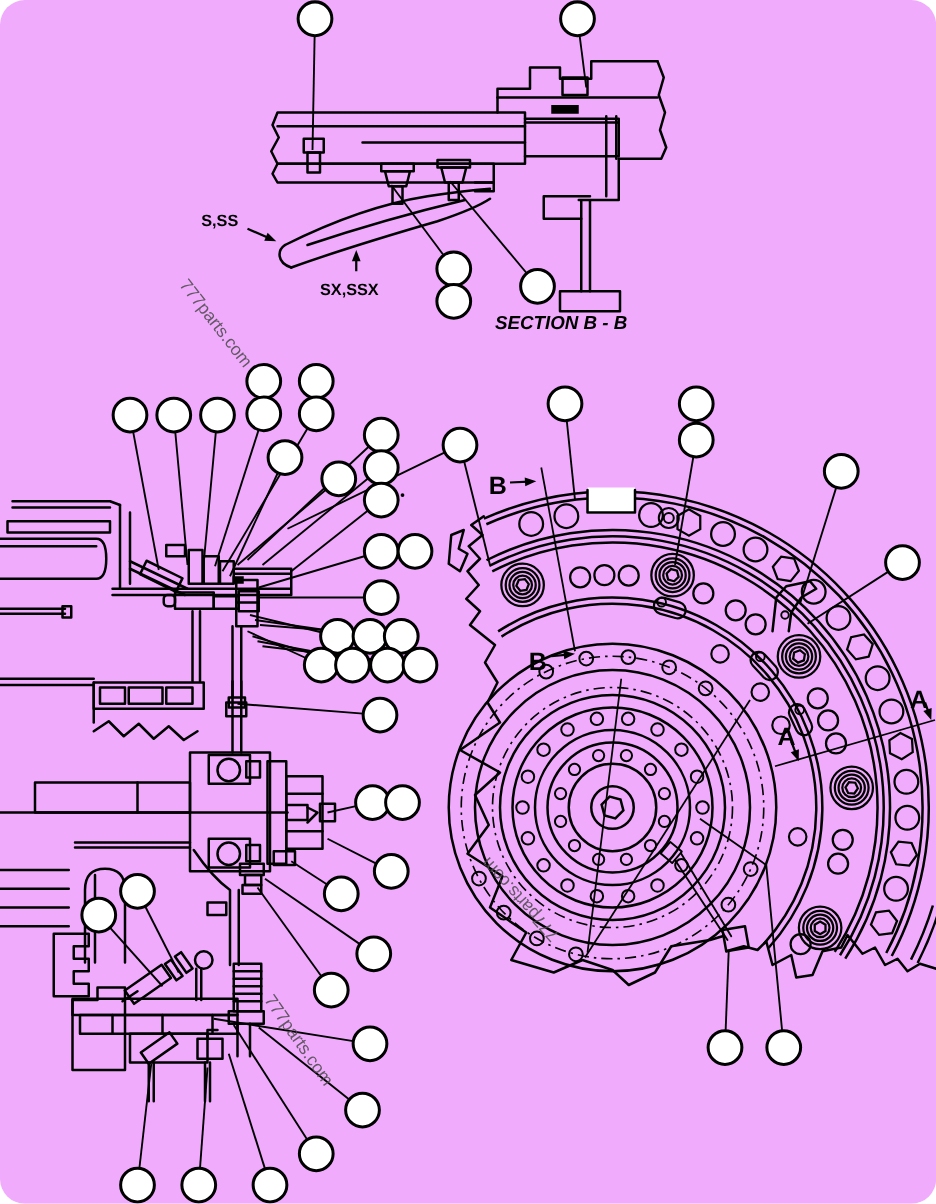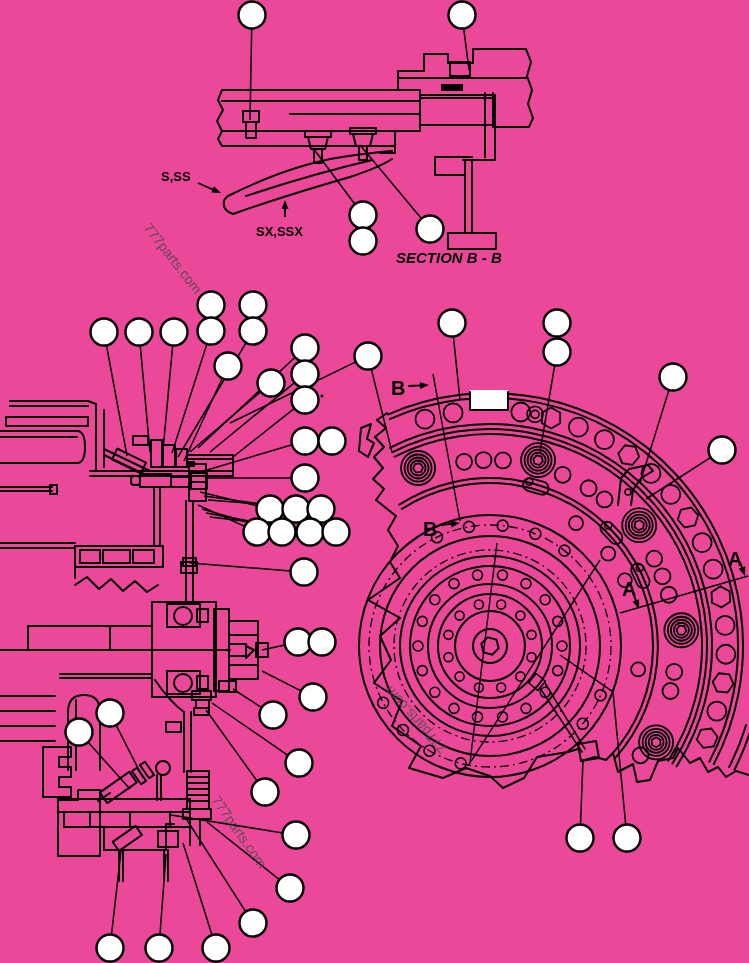--- a/index.html
+++ b/index.html
@@ -1,17 +1,17 @@
 <!DOCTYPE html>
 <html><head>
 <meta charset="utf-8">
 <style>
   html,body{margin:0;padding:0;background:#fff;}
-  .stage{position:relative;width:749px;height:963px;background:#ec4899;overflow:hidden;
-         font-family:"Liberation Sans", sans-serif;}
+  .stage{position:relative;width:749px;height:963px;background:#f0abfc;overflow:hidden;
+         font-family:"Liberation Sans", sans-serif;border-radius:20px;}
   svg{display:block}
   .s2{stroke:#000;stroke-width:2;fill:none;stroke-linejoin:round;stroke-linecap:round}
   .s1{stroke:#000;stroke-width:1.5;fill:none;stroke-linejoin:round}
   .fillb{fill:#000;stroke:none}
 </style>
 </head>
 <body>
 
 <div class="stage">
 <svg id="art" width="749" height="963" viewBox="0 0 749 963">

